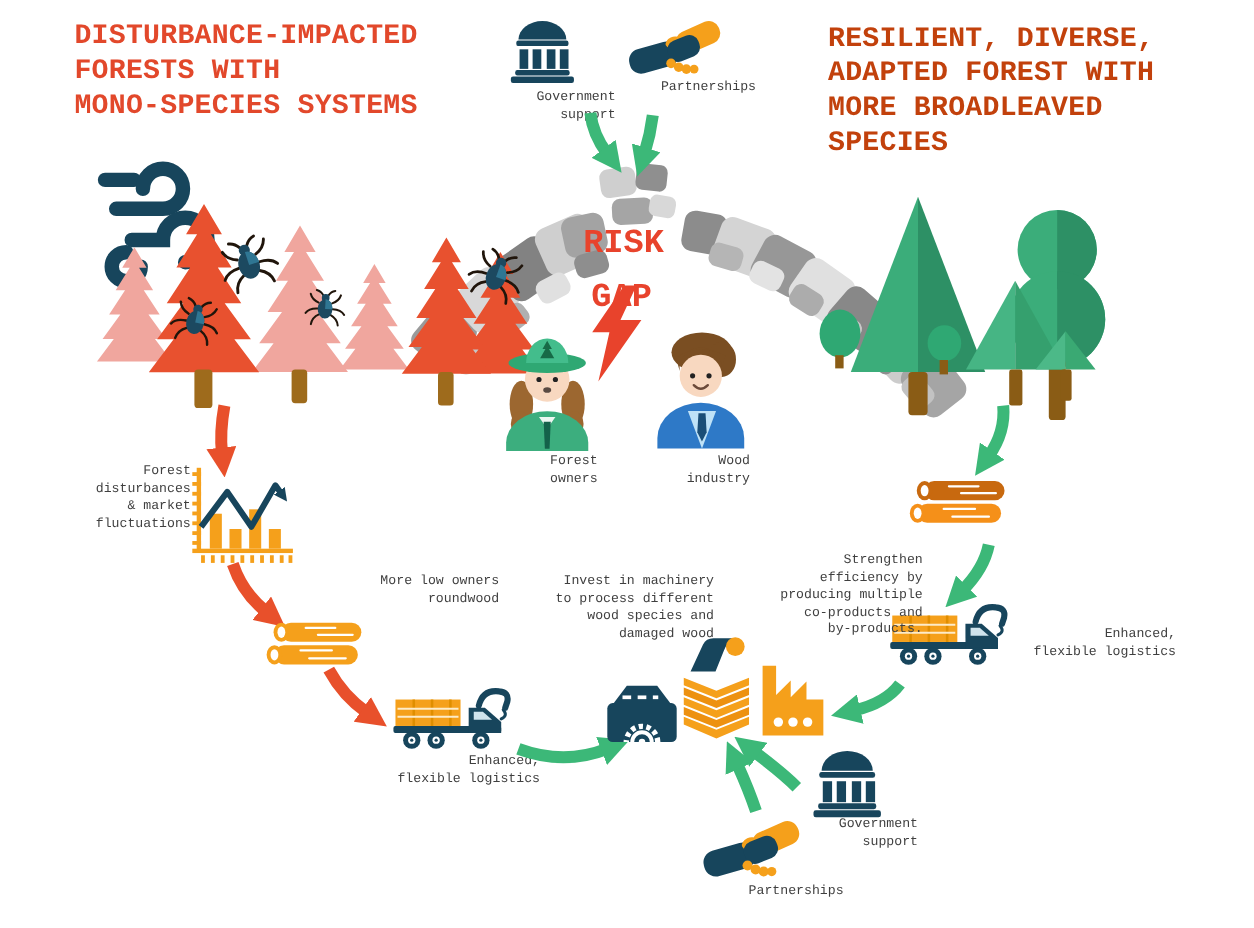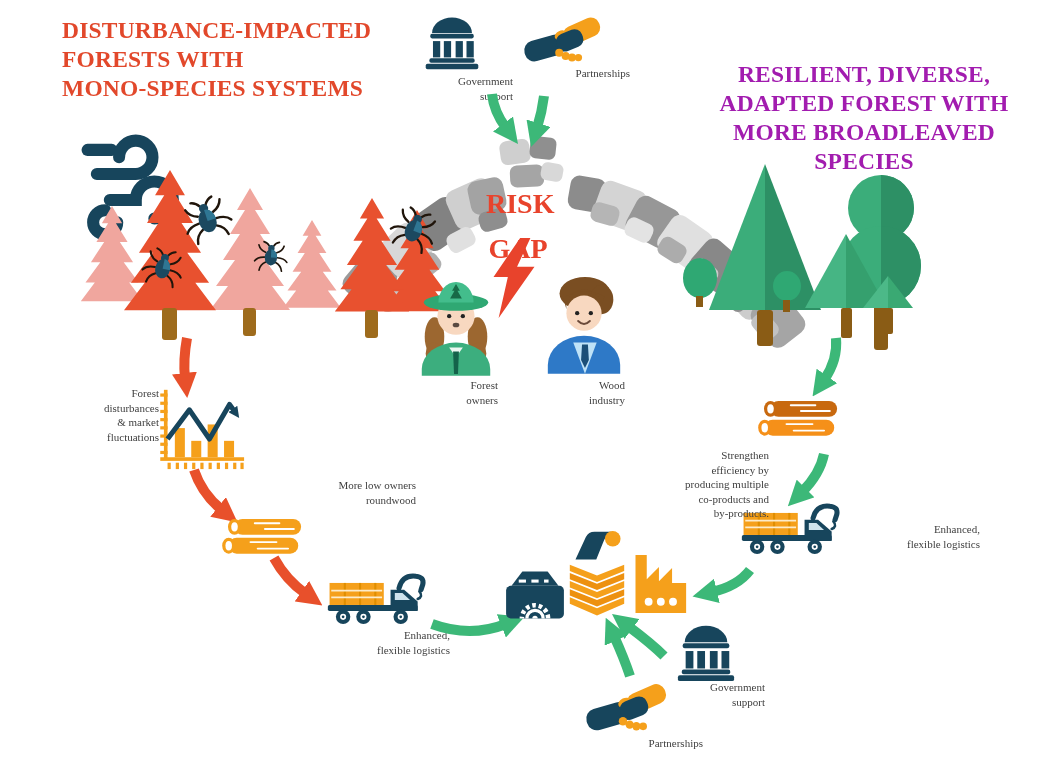--- a/index.html
+++ b/index.html
@@ -1,24 +1,24 @@
 <!DOCTYPE html>
 <html><head>
 <meta charset="utf-8">
 <style>
   html,body{margin:0;padding:0;background:#fff;}
   #scene{position:relative;width:1045px;height:773px;background:#ffffff;overflow:hidden;
-         font-family:Liberation Serif, serif;}
+         font-family:Liberation Mono, monospace;}
   .abs{position:absolute;}
   .label{position:absolute;font-size:11px;line-height:1.32;color:#3F3F3F;text-align:right;
          white-space:pre-line;}
   .title{position:absolute;font-weight:bold;font-size:23.5px;line-height:1.24;white-space:pre-line;
          letter-spacing:.2px;}
   .title-left{color:#E2482B;text-align:left;}
-  .title-right{color:#a21caf;text-align:center;margin-top:42px;}
+  .title-right{color:#c2410c;text-align:left;}
   .riskgap{position:absolute;font-weight:bold;font-size:28px;line-height:1.6;color:#E8432C;
            text-align:center;white-space:pre-line;}
   svg{position:absolute;overflow:visible;}
 </style>
 </head>
 <body>
 
 <div id="scene">
 
   <svg width="0" height="0">
@@ -316,20 +316,24 @@
         <circle cx="88" cy="60" r="1.6" fill="#17455C"></circle>
     </g>
   </svg>
   <div class="label" style="left:300px;top:628px;width:150px;">Enhanced,
 flexible logistics</div>
 
   <svg style="left:424px;top:602px;" width="100" height="42" viewBox="0 0 100 42">
     <path d="M8,22 Q46,36 82,22" stroke="#3CB878" stroke-width="10" fill="none" marker-end="url(#hd-grn)"></path>
   </svg>
 
+  <div class="label" style="left:430px;top:478px;width:165px;">Invest in machinery
+to process different
+wood species and
+damaged wood</div>
 
   <svg style="left:572px;top:526px;" width="52" height="36" viewBox="0 0 60 40">
     <path d="M4,38 L16,12 Q19,6 26,6 L46,6 Q39,10 36,18 L28,38 Z" fill="#17455C"></path>
     <circle cx="47" cy="14" r="9" fill="#F5A01B"></circle>
   </svg>
 
   <svg style="left:502px;top:566px;" width="66" height="56" viewBox="0 0 72 62">
     <defs>
         <clipPath id="sawbody">
           <rect x="4" y="22" width="64" height="36" rx="5"></rect>
@@ -410,21 +414,21 @@
         <circle cx="44" cy="60" r="3.6" fill="#FFF"></circle>
         <circle cx="44" cy="60" r="1.6" fill="#17455C"></circle>
       <circle cx="88" cy="60" r="8.5" fill="#17455C"></circle>
         <circle cx="88" cy="60" r="3.6" fill="#FFF"></circle>
         <circle cx="88" cy="60" r="1.6" fill="#17455C"></circle>
     </g>
   </svg>
   <div class="label" style="left:840px;top:522px;width:140px;">Enhanced,
 flexible logistics</div>
 
-  <div class="label" style="left:614px;top:448px;width:155px;">Strengthen
+  <div class="label" style="left:614px;top:460px;width:155px;">Strengthen
 efficiency by
 producing multiple
 co-products and
 by-products.</div>
 
   <svg style="left:696px;top:562px;" width="62" height="42" viewBox="0 0 62 42">
     <path d="M54,8 Q42,24 16,30" stroke="#3CB878" stroke-width="10" fill="none" marker-end="url(#hd-grn)"></path>
   </svg>
 
   <svg style="left:675px;top:622px;" width="62" height="60" viewBox="0 0 64 60">

